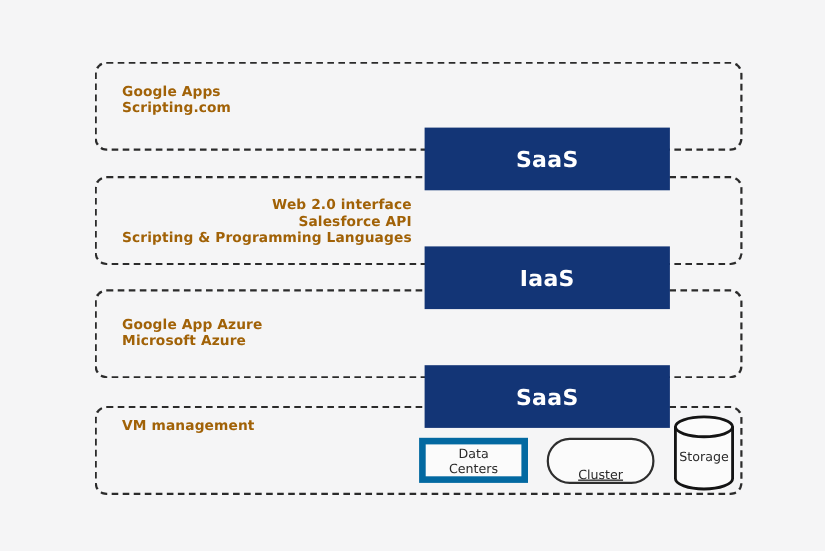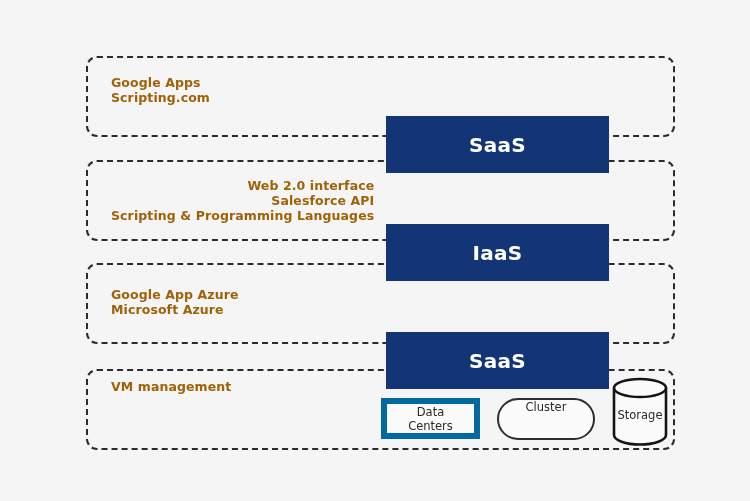--- a/index.html
+++ b/index.html
@@ -51,22 +51,23 @@
     position:absolute;left:381px;top:398px;width:99px;height:41px;
     border:6px solid #0369a1;background:#fbfbfb;box-sizing:border-box;
     display:flex;align-items:center;justify-content:center;
     z-index:6;
   }
   .rect-shape .shape-label{width:60px;}
   .pill-shape{
     position:absolute;left:497px;top:398px;width:98px;height:42px;
     border:2px solid #2e2e2e;border-radius:21px;background:#fbfbfb;
     box-sizing:border-box;
-    display:flex;align-items:flex-start;justify-content:center;
+    display:flex;align-items:flex-end;justify-content:center;
     z-index:6;
+    text-decoration:underline;
   }
   .cylinder{
     position:absolute;left:611px;top:377px;width:58px;height:70px;
     z-index:6;
   }
   .cylinder svg{display:block;}
   .cyl-text{
     font-family:"DejaVu Sans","Liberation Sans",sans-serif;
     font-size:11.5px;fill:#2a2a2a;
   }

